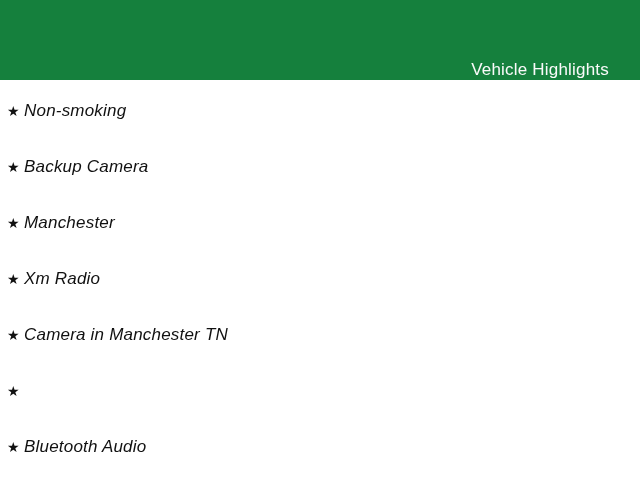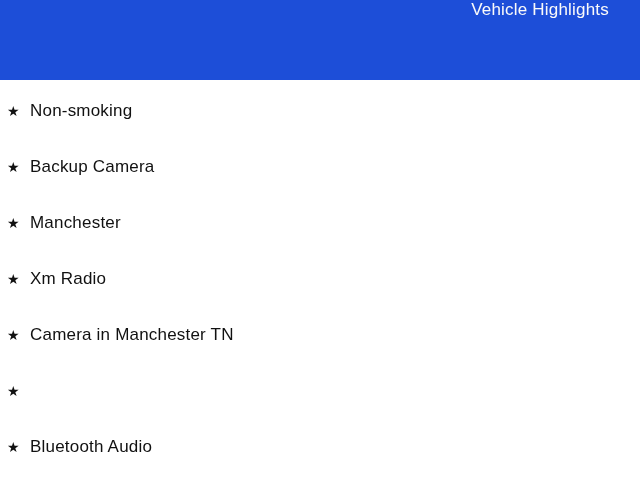--- a/index.html
+++ b/index.html
@@ -6,23 +6,23 @@
     margin: 0;
     padding: 0;
     width: 640px;
     height: 480px;
     background: #ffffff;
     font-family: "Liberation Sans", sans-serif;
     overflow: hidden;
   }
   .topbar {
     height: 80px;
-    background: #1d4ed8;
+    background: #15803d;
     display: flex;
-    align-items: flex-start;
+    align-items: flex-end;
     justify-content: flex-end;
     padding-right: 31px;
     box-sizing: border-box;
   }
   .topbar .title {
     margin: 0;
     color: #fafafa;
     font-size: 17px;
     font-weight: 400;
     letter-spacing: 0.2px;
@@ -37,25 +37,26 @@
   }
   .star {
     width: 13px;
     font-size: 14px;
     line-height: 1;
     color: #111111;
     text-align: left;
     flex: 0 0 auto;
   }
   .label {
-    margin-left: 10px;
+    margin-left: 4px;
     font-size: 17px;
     letter-spacing: 0.2px;
     color: #111111;
     white-space: nowrap;
+    font-style: italic;
   }
 </style>
 </head>
 <body>
 
 <header class="topbar">
   <h1 class="title">Vehicle Highlights</h1>
 </header>
 
 <main class="highlights">

